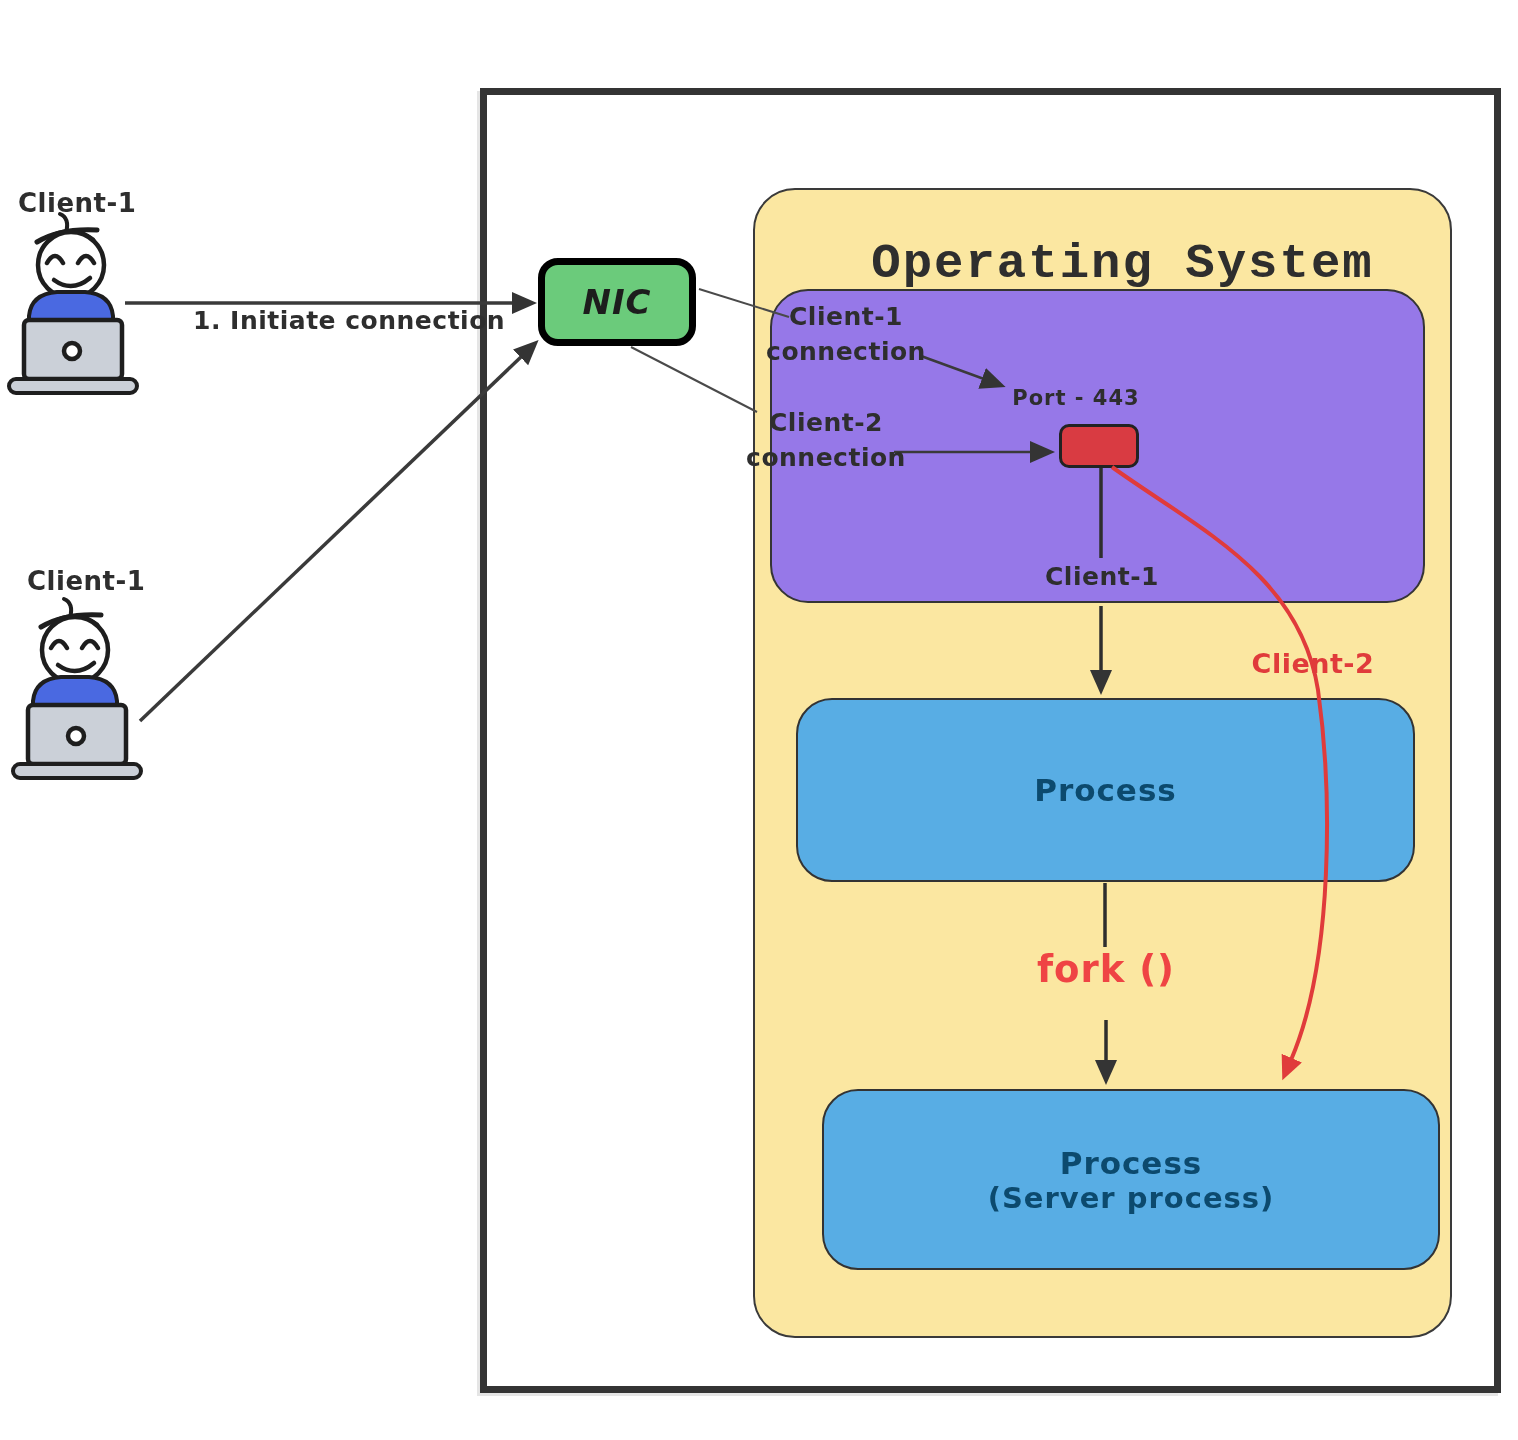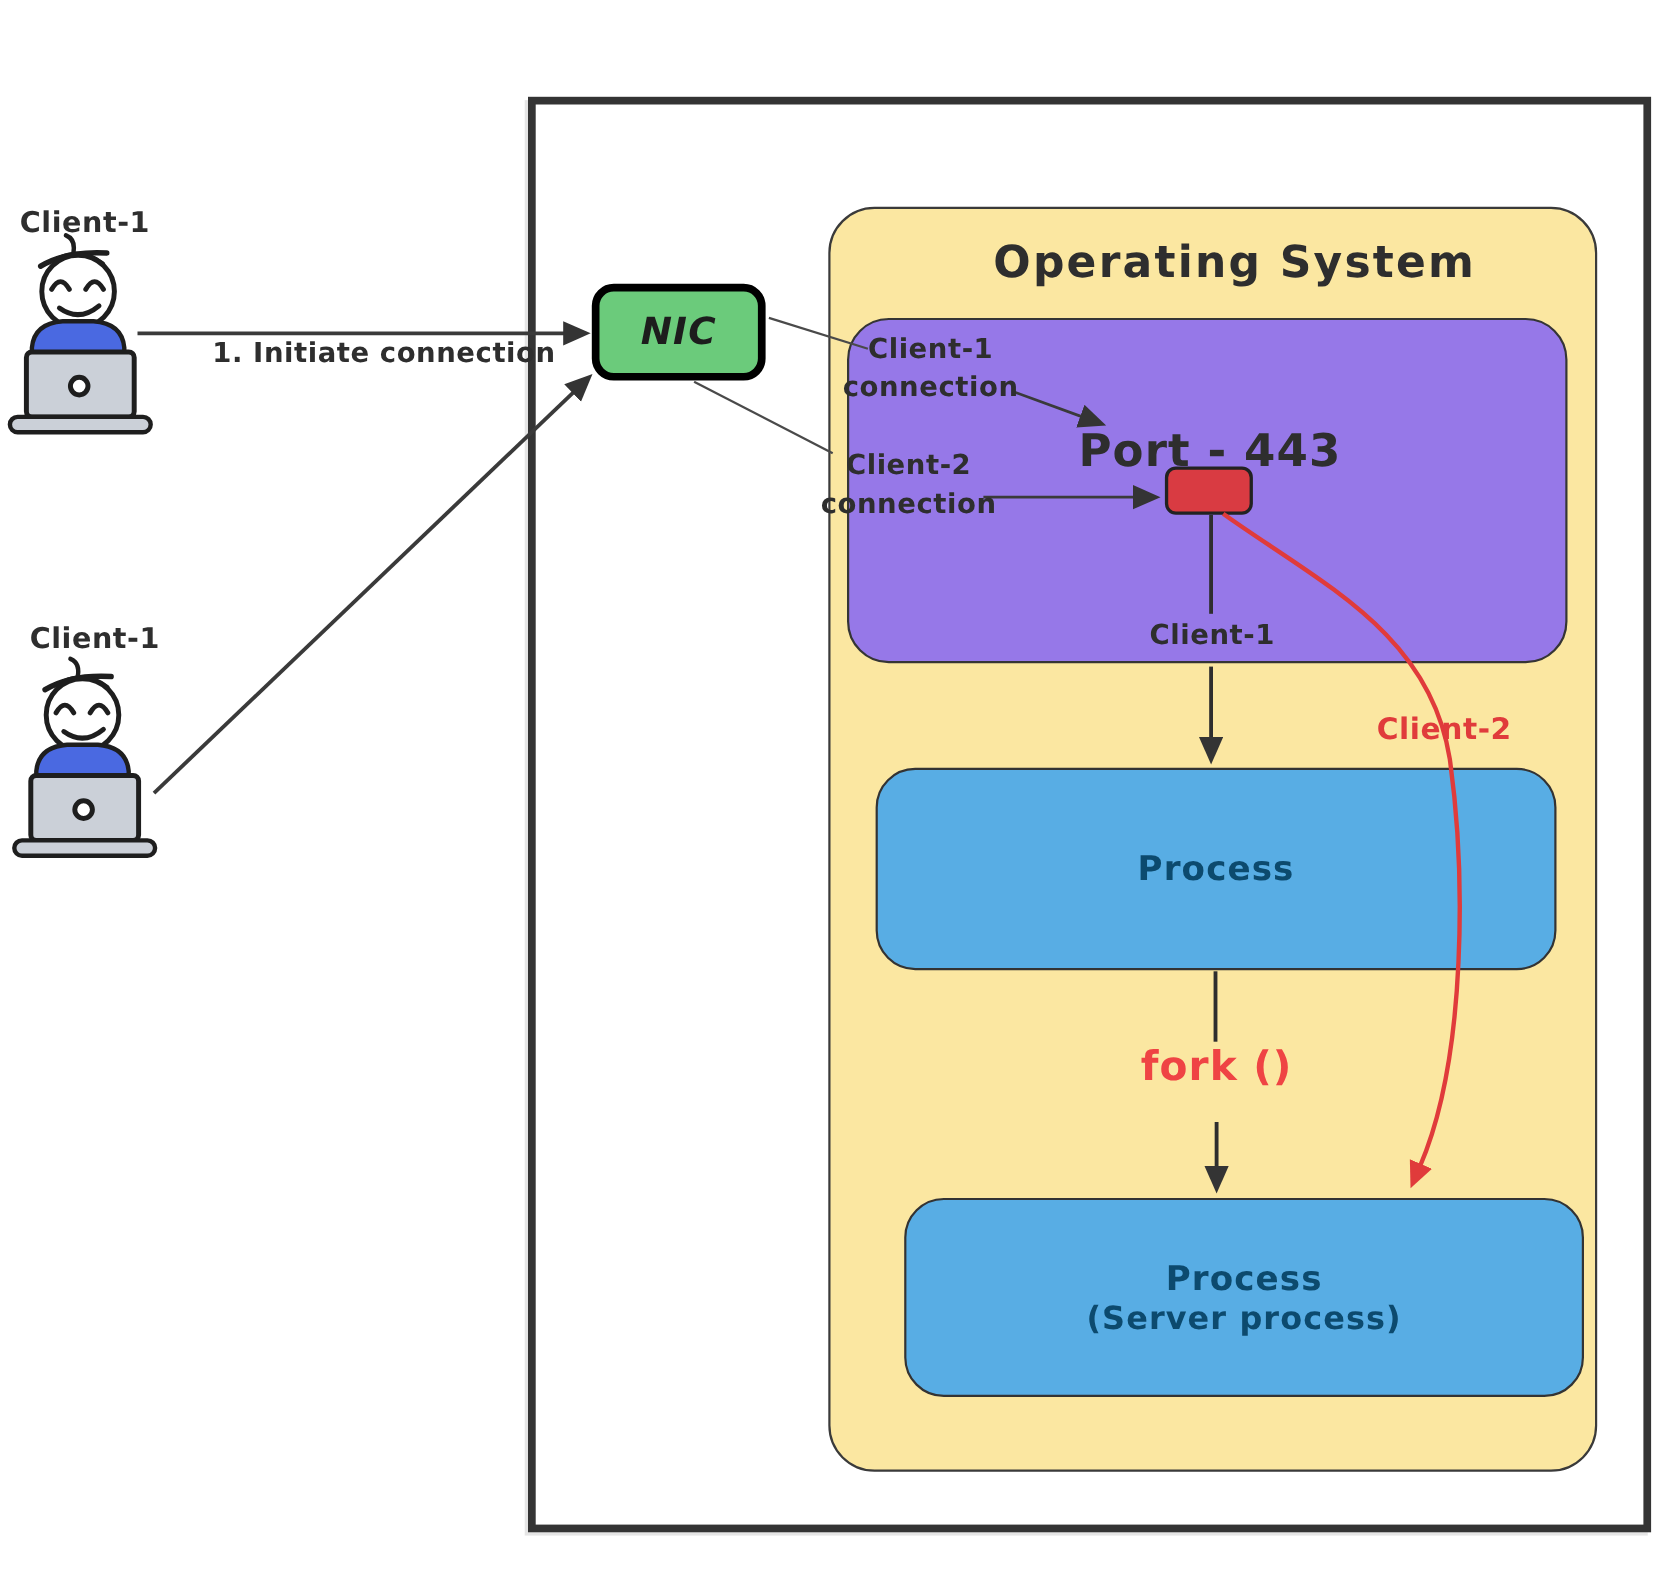--- a/index.html
+++ b/index.html
@@ -41,27 +41,27 @@
   }
   .child-box{
     left:822px;top:1089px;width:618px;height:181px;
     background:#58ADE4;border:2px solid #333;border-radius:36px;
     display:flex;flex-direction:column;align-items:center;justify-content:center;
   }
   .lbl{position:absolute;z-index:6;white-space:nowrap;font-weight:600;letter-spacing:0.5px;}
   .ctr{text-align:center;}
   .title-server{left:460px;top:4px;width:1000px;font-size:46px;letter-spacing:2px;}
   .title-ram{left:753px;top:100px;width:650px;font-size:50px;letter-spacing:2px;}
-  .title-os{left:770px;top:216px;width:705px;font-size:40px;letter-spacing:2px;}
+  .title-os{left:770px;top:236px;width:705px;font-size:49px;letter-spacing:2px;font-family:Liberation Mono, monospace;}
   .nic-label{font-size:34px;font-style:italic;font-weight:700;color:#1d1d1d;letter-spacing:1px;}
   .conn1-l1{left:746px;top:302px;width:200px;font-size:25px;}
   .conn1-l2{left:746px;top:337px;width:200px;font-size:25px;}
   .conn2-l1{left:726px;top:408px;width:200px;font-size:25px;}
   .conn2-l2{left:726px;top:443px;width:200px;font-size:25px;}
-  .port-title{left:950px;top:386px;width:300px;font-size:41px;letter-spacing:1px;}
+  .port-title{left:926px;top:386px;width:300px;font-size:21px;letter-spacing:1px;}
   .port-client1{left:1002px;top:562px;width:200px;font-size:25px;}
   .process-label{font-size:31px;font-weight:600;letter-spacing:1px;color:#0c4a6e;}
   .child-l2{font-size:29px;}
   .fork-label{left:956px;top:948px;width:300px;font-size:37px;font-weight:700;color:#ef4444;letter-spacing:1px;}
   .red-client2{left:1213px;top:648px;width:200px;font-size:27px;color:#E03B3B;}
   .action1{left:193px;top:306px;font-size:25px;}
   .action2{left:172px;top:536px;font-size:25px;}
   .client1-name{left:18px;top:188px;font-size:26px;}
   .client2-name{left:27px;top:566px;font-size:26px;}
   .overlay{position:absolute;left:0;top:0;z-index:5;pointer-events:none;}

